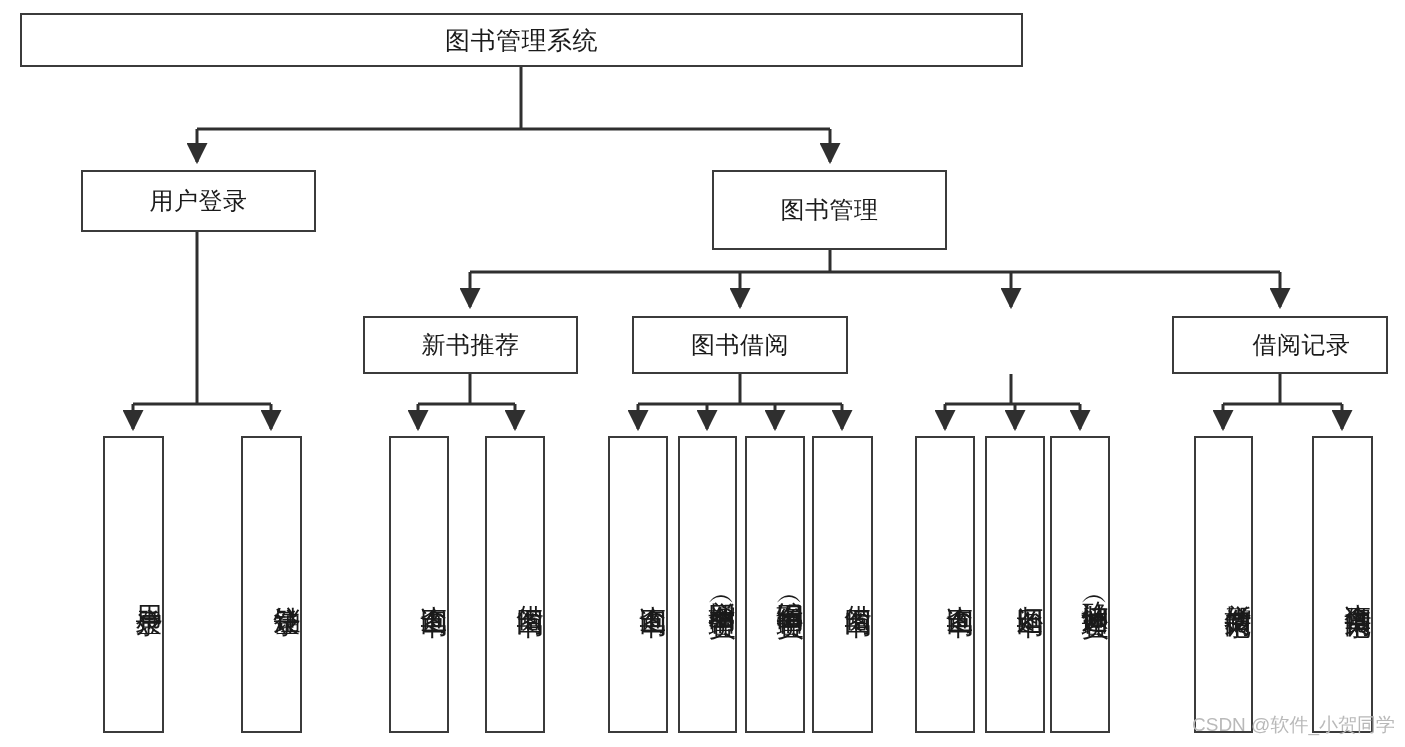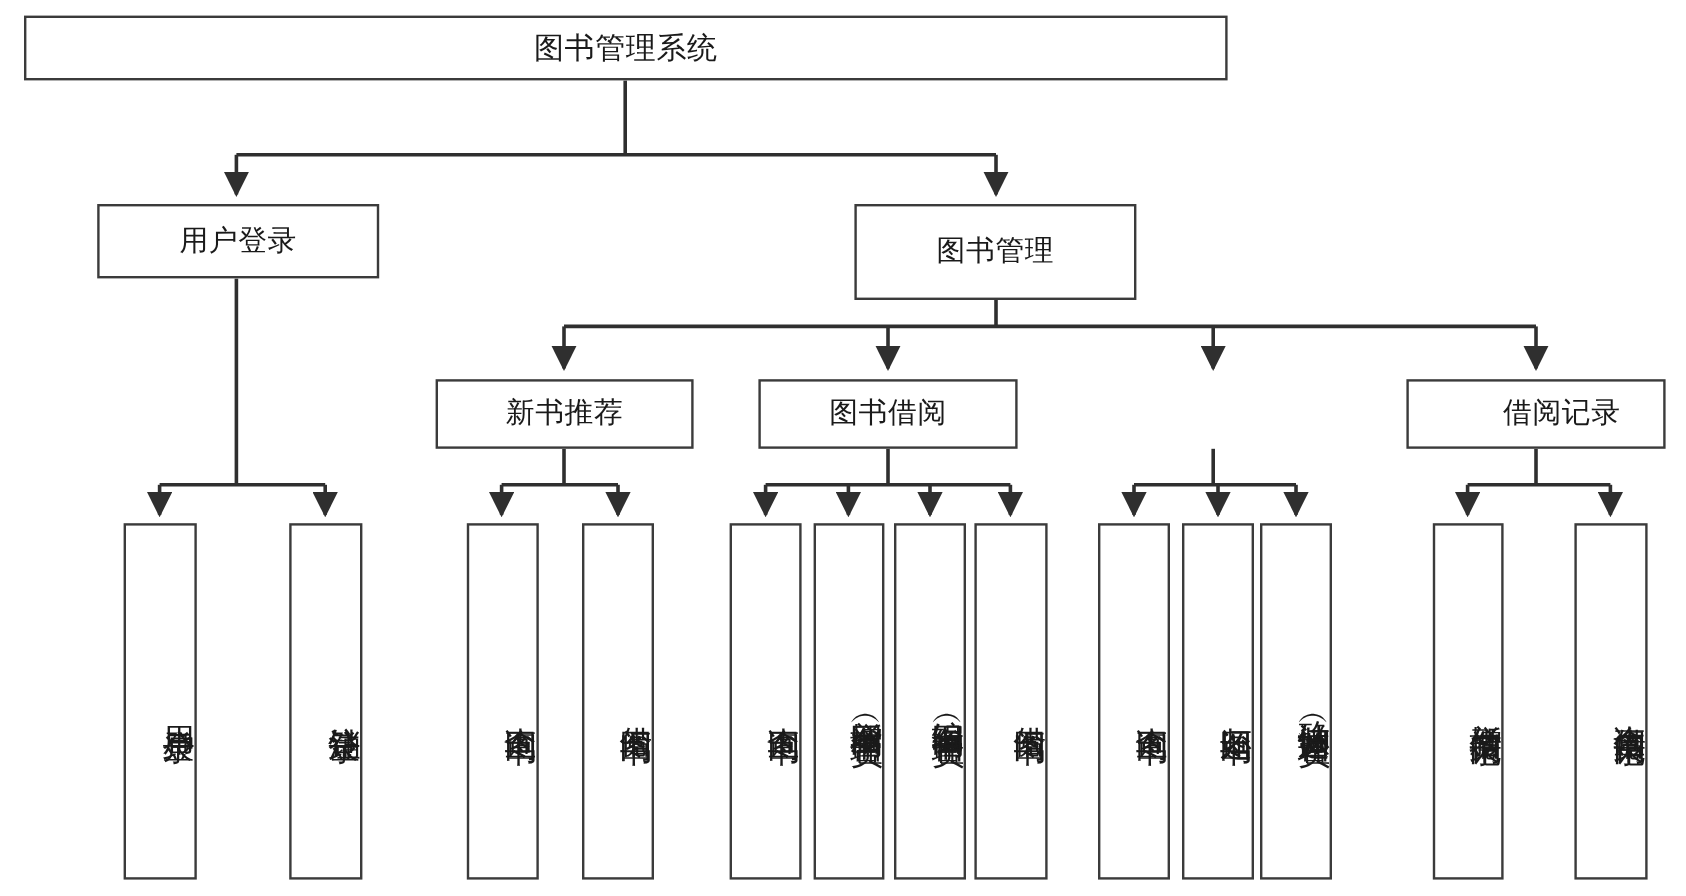--- a/index.html
+++ b/index.html
@@ -191,14 +191,15 @@
     <span class="lbl">确认归还（管理员）</span>
   </div>
 
   <div class="node v" style="left:1194px; top:436px; width:59px; height:297px;">
     <span class="lbl">新增借阅记录</span>
   </div>
   <div class="node v" style="left:1312px; top:436px; width:61px; height:297px;">
     <span class="lbl">查询借阅记录</span>
   </div>
 
+  <div id="watermark">CSDN @软件_小贺同学</div>
 
 </div>
 
 </body></html>

